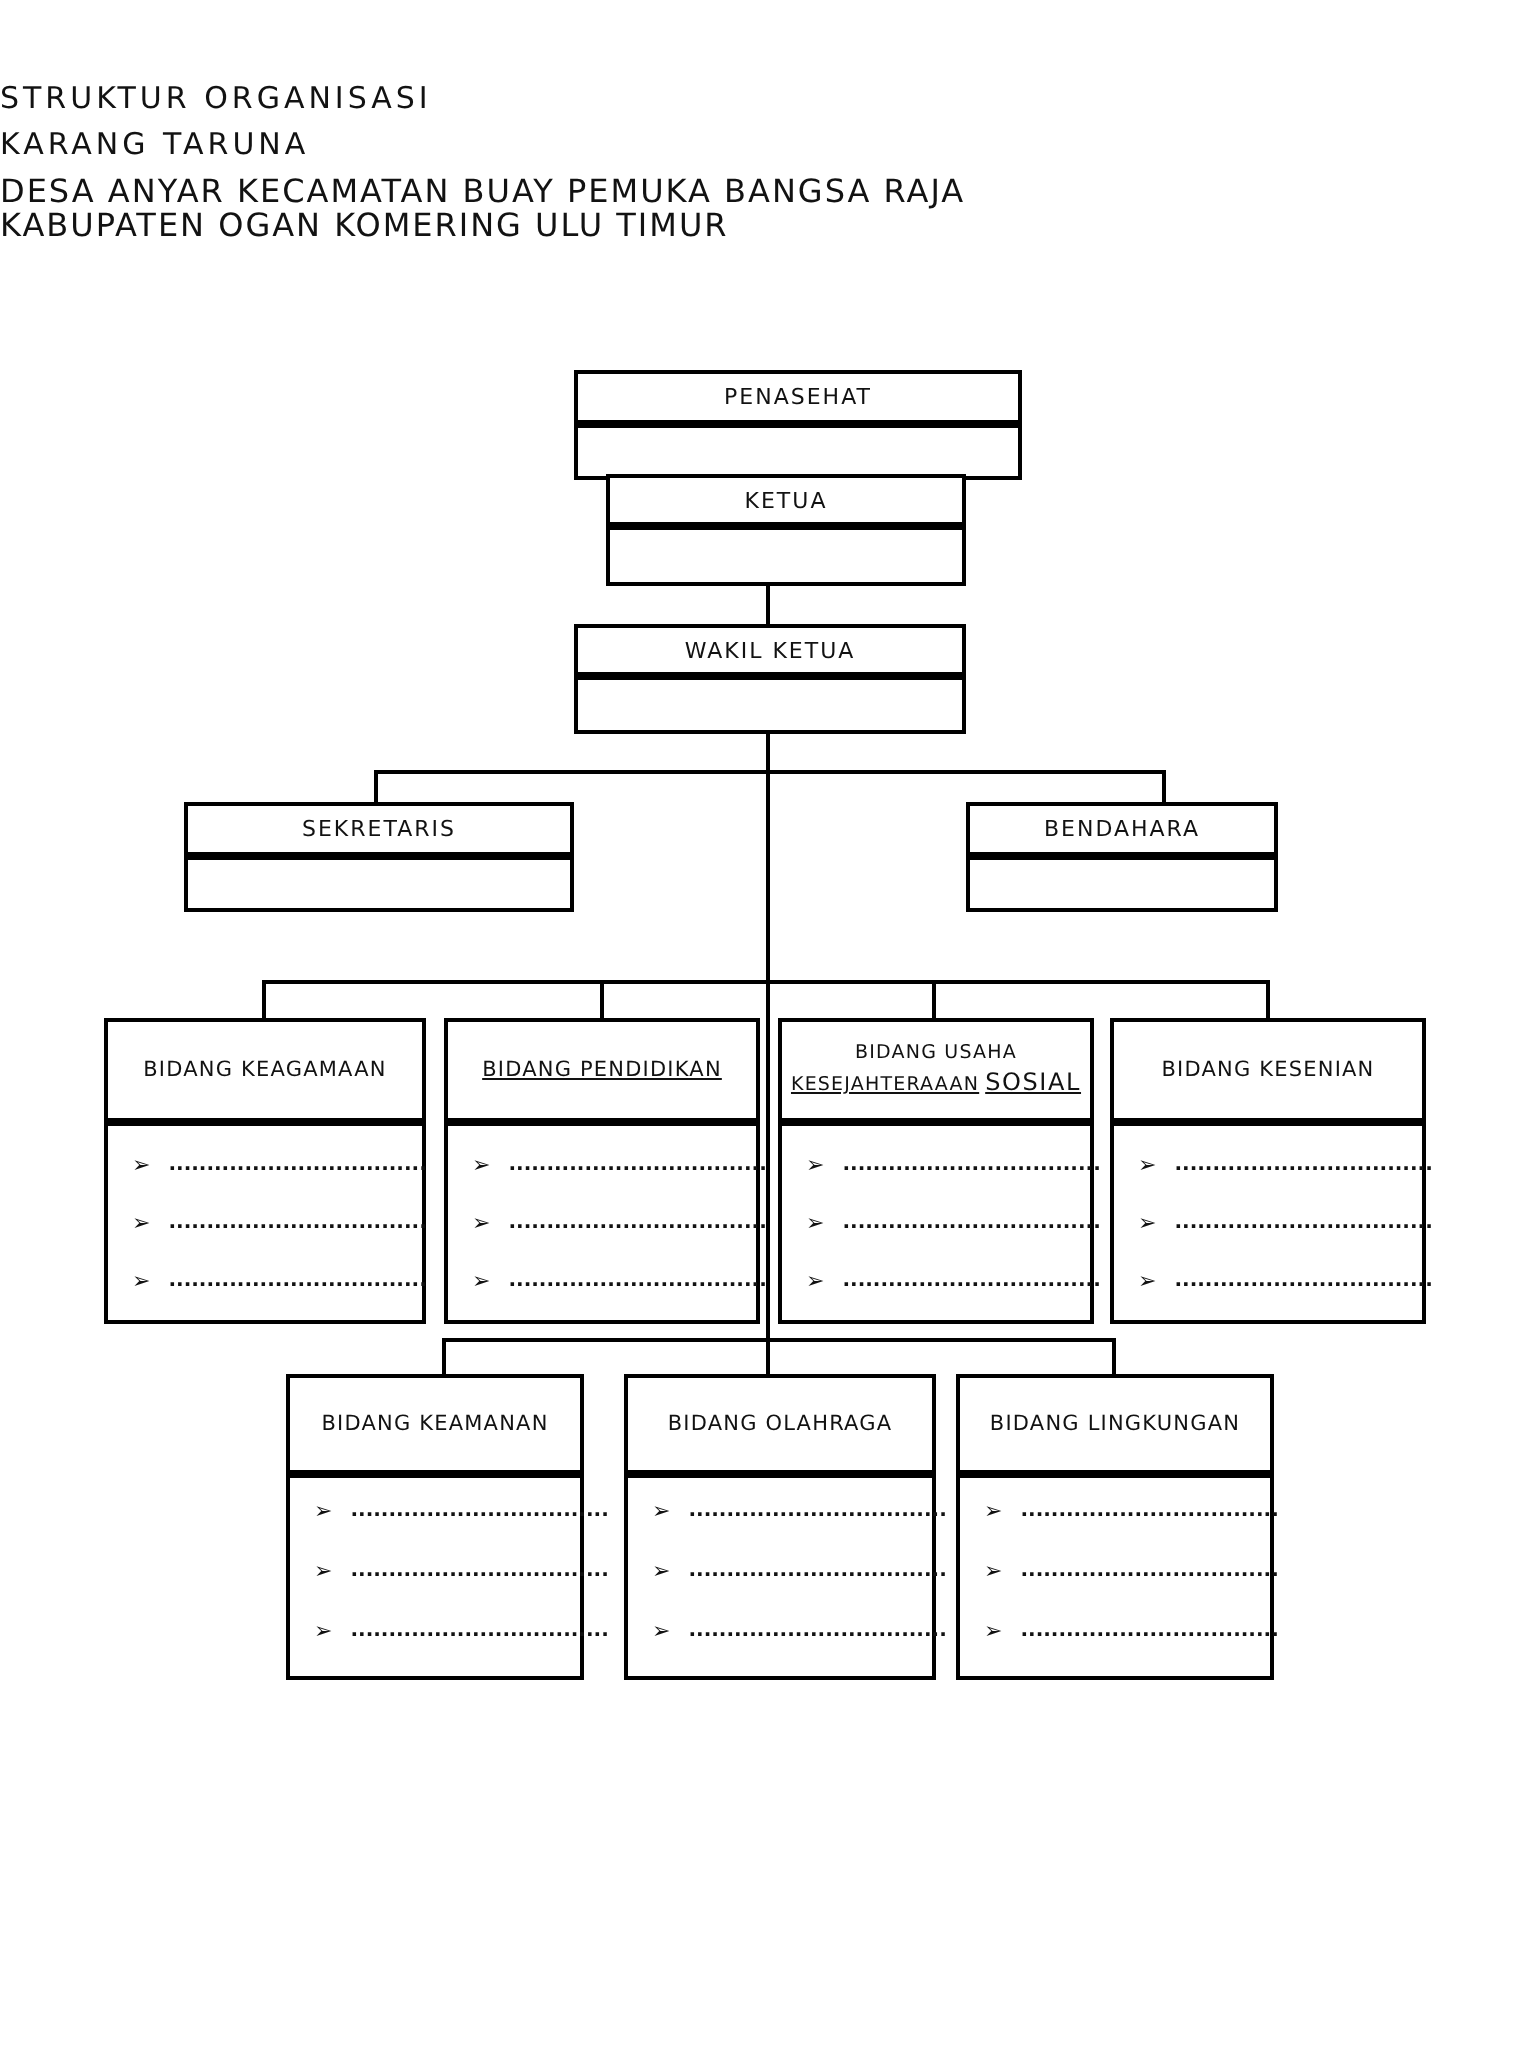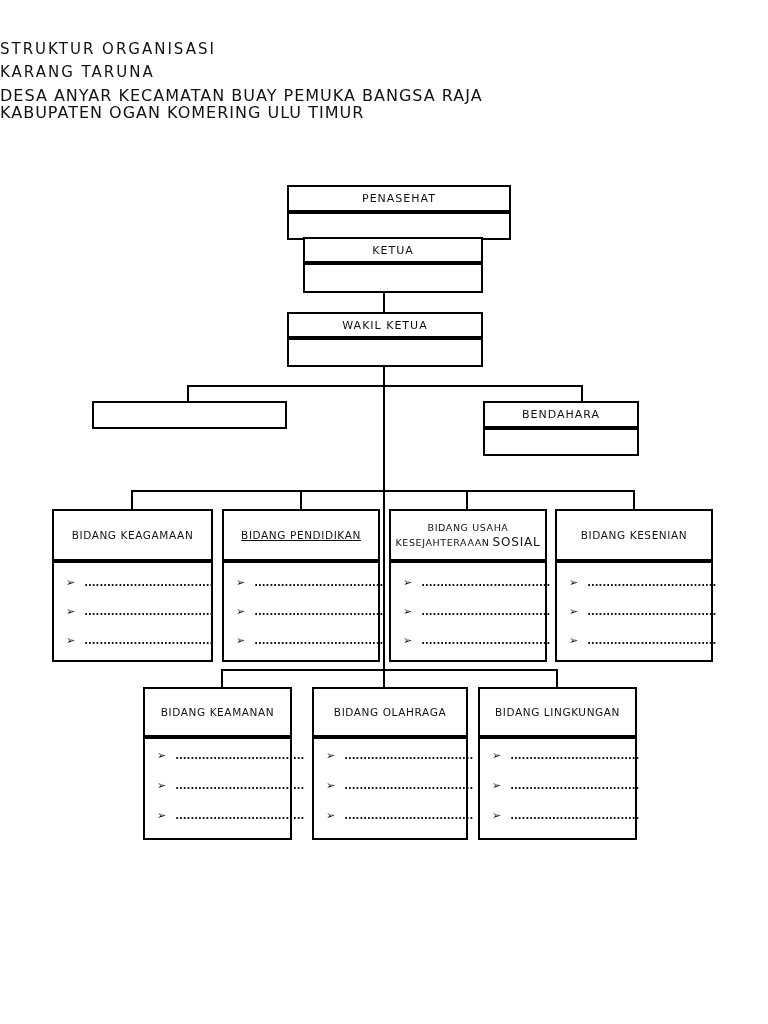--- a/index.html
+++ b/index.html
@@ -17,21 +17,21 @@
 
   
   .box   { position:absolute; }
   .bhead { border:2px solid #000; background:#fff; width:100%;
            display:flex; align-items:center; justify-content:center;
            text-align:center; font-size:11px; letter-spacing:1px; }
   .bbody { border:2px solid #000; background:#fff; width:100%; }
   .row .bhead { font-size:10.5px; letter-spacing:.6px; }
 
   .usaha-l1 { font-size:9.5px; letter-spacing:.6px; line-height:14px; }
-  .usaha-l2 { font-size:9.5px; letter-spacing:.6px; line-height:15px; }
+  .usaha-l2 { font-size:9.5px; letter-spacing:.6px; line-height:15px;text-decoration:underline; }
   .usaha-l2 .big { font-size:12px; letter-spacing:.8px; margin-left:3px; }
 
   
   .items-mid  { padding:13px 0 0 12px; }
   .items-bot  { padding:10px 0 0 12px; }
   .li   { display:flex; align-items:center; height:14px; margin-bottom:15px; }
   .items-bot .li { margin-bottom:16px; }
   .arr  { font-size:11px; margin-right:9px; line-height:14px; }
   .dots { font-size:10px; font-weight:bold; letter-spacing:0; line-height:14px; white-space:nowrap; }
 
@@ -77,20 +77,21 @@
     <div class="bhead" style="height:26px;">KETUA</div>
     <div class="bbody" style="height:30px;"></div>
   </div>
 
   <div class="box" style="left:287px;top:312px;width:196px;">
     <div class="bhead" style="height:26px;">WAKIL KETUA</div>
     <div class="bbody" style="height:29px;"></div>
   </div>
 
   <div class="box" style="left:92px;top:401px;width:195px;">
+    <div class="bhead" style="height:27px;">SEKRETARIS</div>
     <div class="bbody" style="height:28px;"></div>
   </div>
 
   <div class="box" style="left:483px;top:401px;width:156px;">
     <div class="bhead" style="height:27px;">BENDAHARA</div>
     <div class="bbody" style="height:28px;"></div>
   </div>
 
   <div class="box row" style="left:52px;top:509px;width:161px;">
     <div class="bhead" style="height:52px;">BIDANG KEAGAMAAN</div>

